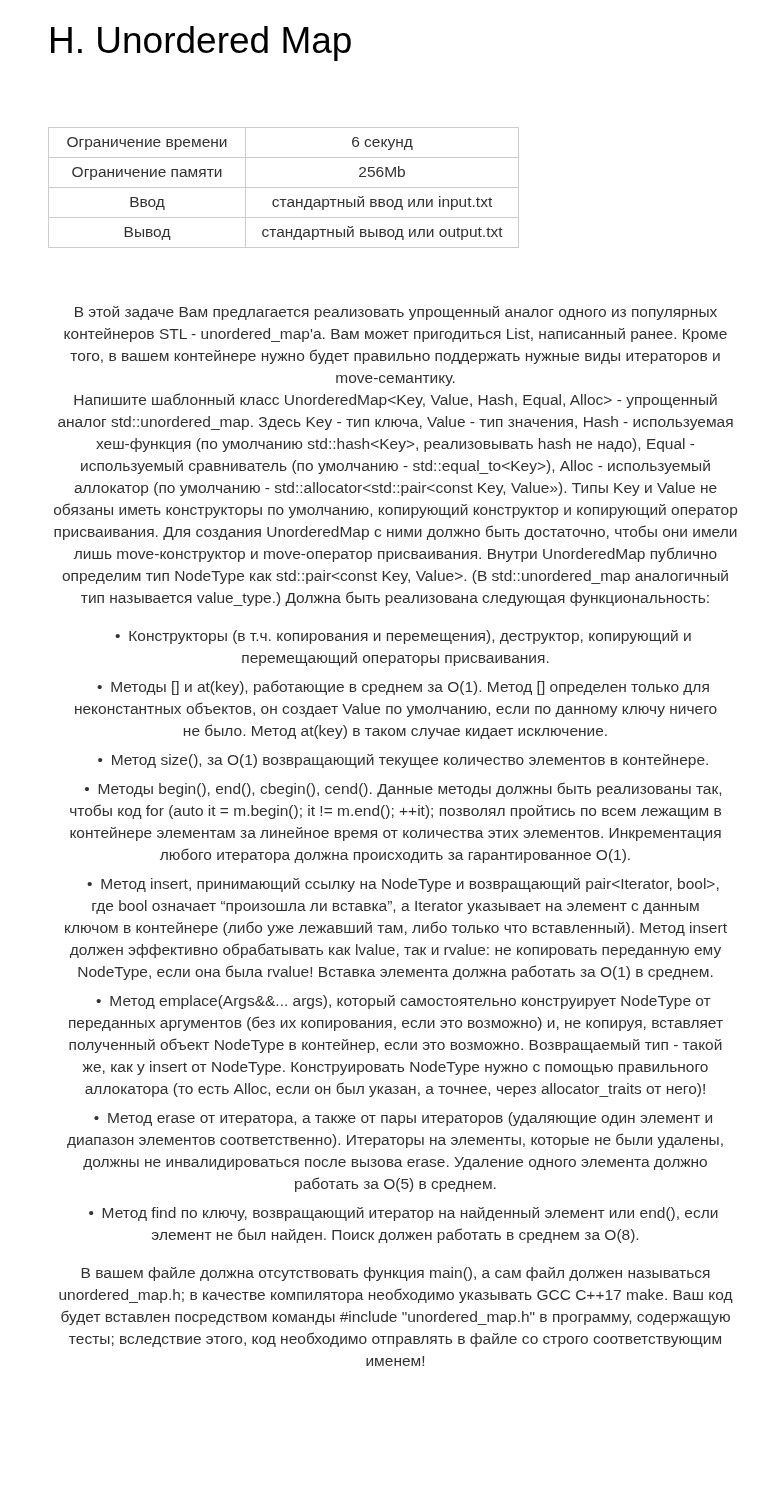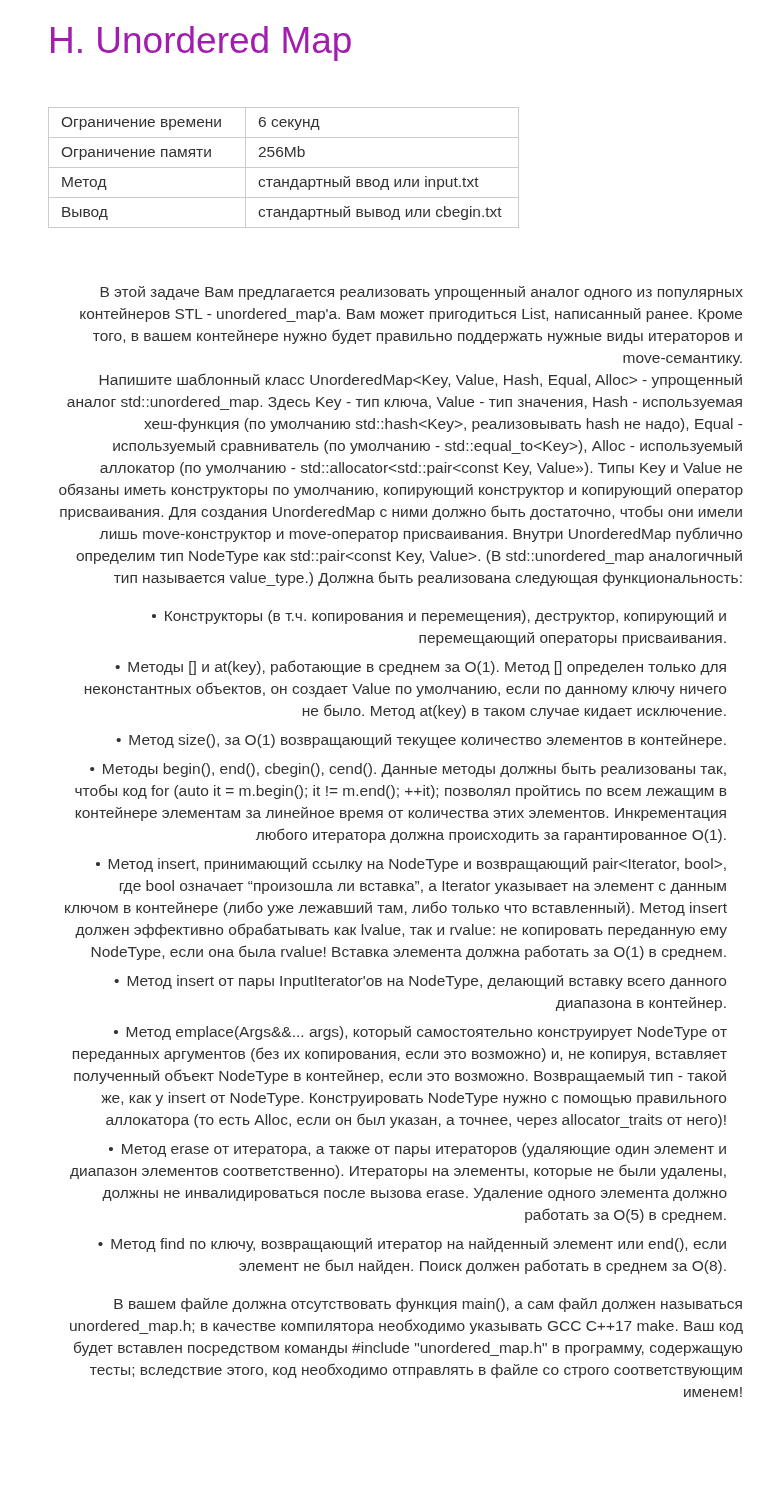--- a/index.html
+++ b/index.html
@@ -15,47 +15,48 @@
     color: #333333;
     overflow: hidden;
   }
   .page {
     padding: 21px 32px 0 48px;
     box-sizing: border-box;
   }
   .title {
     font-size: 37px;
     font-weight: 400;
-    color: #a21caf;
+    color: #000000;
     margin: 0;
     line-height: 1.1;
     font-family: "Liberation Sans", "DejaVu Sans", sans-serif;
   }
   table.limits {
     border-collapse: collapse;
-    margin-top: 45px;
+    margin-top: 65px;
+    text-align: center;
   }
   table.limits td {
     border: 1px solid #cccccc;
     font-size: 15.5px;
     color: #333333;
     height: 29px;
     padding: 0 12px;
     vertical-align: middle;
     white-space: nowrap;
   }
   table.limits td.label-cell { width: 172px; }
   table.limits td.value-cell { width: 248px; }
   .statement {
     margin-top: 53px;
     width: 695px;
     font-size: 15.5px;
     line-height: 22px;
     color: #333333;
-    text-align: right;
+    text-align: center;
   }
   .statement p {
     margin: 0;
   }
   .bullet-list {
     margin: 16px;
     padding: 0;
   }
   .li {
     margin: 7px 0 0 0;
@@ -82,41 +83,40 @@
     <tbody>
       <tr>
         <td class="label-cell">Ограничение времени</td>
         <td class="value-cell">6 секунд</td>
       </tr>
       <tr>
         <td class="label-cell">Ограничение памяти</td>
         <td class="value-cell">256Mb</td>
       </tr>
       <tr>
-        <td class="label-cell">Метод</td>
+        <td class="label-cell">Ввод</td>
         <td class="value-cell">стандартный ввод или input.txt</td>
       </tr>
       <tr>
         <td class="label-cell">Вывод</td>
-        <td class="value-cell">стандартный вывод или cbegin.txt</td>
+        <td class="value-cell">стандартный вывод или output.txt</td>
       </tr>
     </tbody>
   </table>
 
   <div class="statement">
     <p>В этой задаче Вам предлагается реализовать упрощенный аналог одного из популярных контейнеров STL - unordered_map'а. Вам может пригодиться List, написанный ранее. Кроме того, в вашем контейнере нужно будет правильно поддержать нужные виды итераторов и move-семантику.</p>
     <p>Напишите шаблонный класс UnorderedMap&lt;Key, Value, Hash, Equal, Alloc&gt; - упрощенный аналог std::unordered_map. Здесь Key - тип ключа, Value - тип значения, Hash - используемая хеш-функция (по умолчанию std::hash&lt;Key&gt;, реализовывать hash не надо), Equal - используемый сравниватель (по умолчанию - std::equal_to&lt;Key&gt;), Alloc - используемый аллокатор (по умолчанию - std::allocator&lt;std::pair&lt;const Key, Value»). Типы Key и Value не обязаны иметь конструкторы по умолчанию, копирующий конструктор и копирующий оператор присваивания. Для создания UnorderedMap с ними должно быть достаточно, чтобы они имели лишь move-конструктор и move-оператор присваивания. Внутри UnorderedMap публично определим тип NodeType как std::pair&lt;const Key, Value&gt;. (В std::unordered_map аналогичный тип называется value_type.) Должна быть реализована следующая функциональность:</p>
 
     <div class="bullet-list">
       <div class="li"><span class="bullet">•</span><span>Конструкторы (в т.ч. копирования и перемещения), деструктор, копирующий и перемещающий операторы присваивания.</span></div>
       <div class="li"><span class="bullet">•</span><span>Методы [] и at(key), работающие в среднем за O(1). Метод [] определен только для неконстантных объектов, он создает Value по умолчанию, если по данному ключу ничего не было. Метод at(key) в таком случае кидает исключение.</span></div>
       <div class="li"><span class="bullet">•</span><span>Метод size(), за O(1) возвращающий текущее количество элементов в контейнере.</span></div>
       <div class="li"><span class="bullet">•</span><span>Методы begin(), end(), cbegin(), cend(). Данные методы должны быть реализованы так, чтобы код for (auto it = m.begin(); it != m.end(); ++it); позволял пройтись по всем лежащим в контейнере элементам за линейное время от количества этих элементов. Инкрементация любого итератора должна происходить за гарантированное O(1).</span></div>
       <div class="li"><span class="bullet">•</span><span>Метод insert, принимающий ссылку на NodeType и возвращающий pair&lt;Iterator, bool&gt;, где bool означает “произошла ли вставка”, а Iterator указывает на элемент с данным ключом в контейнере (либо уже лежавший там, либо только что вставленный). Метод insert должен эффективно обрабатывать как lvalue, так и rvalue: не копировать переданную ему NodeType, если она была rvalue! Вставка элемента должна работать за O(1) в среднем.</span></div>
-      <div class="li"><span class="bullet">•</span><span>Метод insert от пары InputIterator'ов на NodeType, делающий вставку всего данного диапазона в контейнер.</span></div>
       <div class="li"><span class="bullet">•</span><span>Метод emplace(Args&amp;&amp;... args), который самостоятельно конструирует NodeType от переданных аргументов (без их копирования, если это возможно) и, не копируя, вставляет полученный объект NodeType в контейнер, если это возможно. Возвращаемый тип - такой же, как у insert от NodeType. Конструировать NodeType нужно с помощью правильного аллокатора (то есть Alloc, если он был указан, а точнее, через allocator_traits от него)!</span></div>
       <div class="li"><span class="bullet">•</span><span>Метод erase от итератора, а также от пары итераторов (удаляющие один элемент и диапазон элементов соответственно). Итераторы на элементы, которые не были удалены, должны не инвалидироваться после вызова erase. Удаление одного элемента должно работать за O(5) в среднем.</span></div>
       <div class="li"><span class="bullet">•</span><span>Метод find по ключу, возвращающий итератор на найденный элемент или end(), если элемент не был найден. Поиск должен работать в среднем за O(8).</span></div>
     </div>
 
     <p class="footer-par">В вашем файле должна отсутствовать функция main(), а сам файл должен называться unordered_map.h; в качестве компилятора необходимо указывать GCC C++17 make. Ваш код будет вставлен посредством команды #include "unordered_map.h" в программу, содержащую тесты; вследствие этого, код необходимо отправлять в файле со строго соответствующим именем!</p>
   </div>
 
 </div>
 

